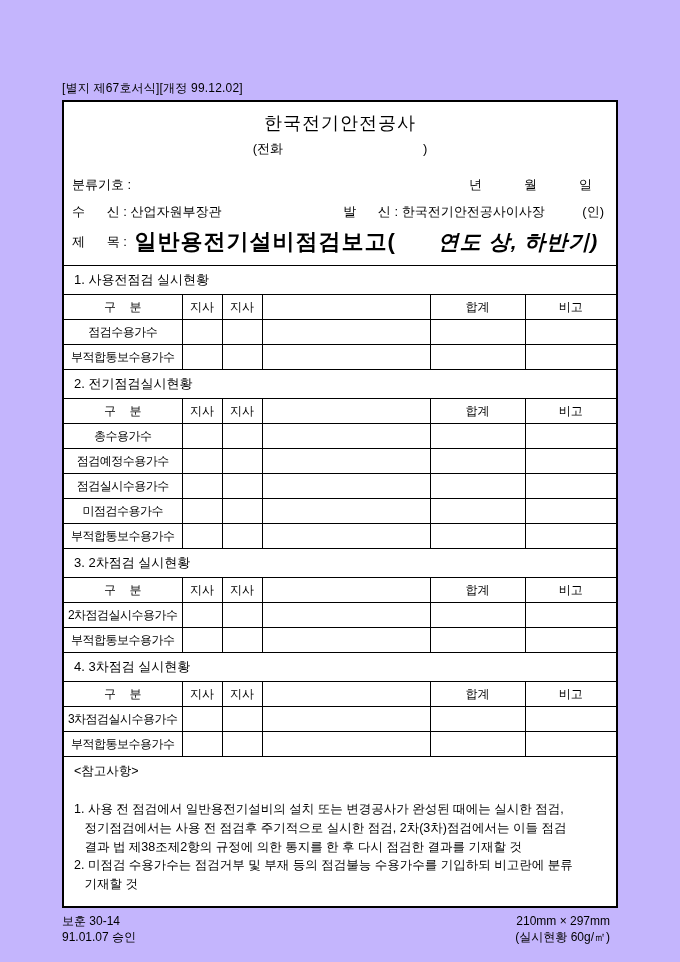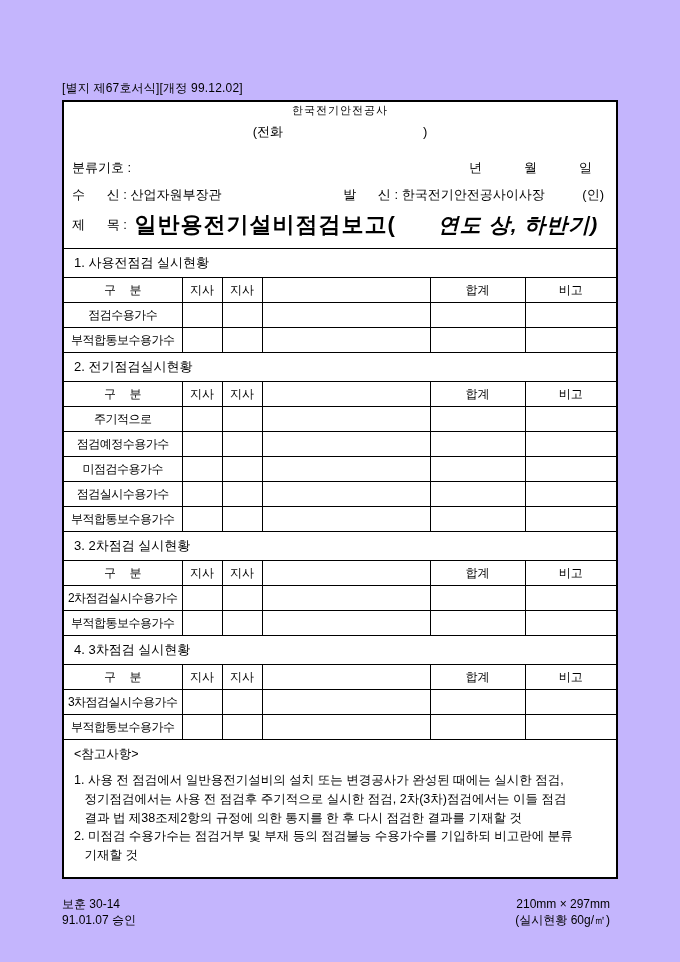--- a/index.html
+++ b/index.html
@@ -6,21 +6,21 @@
   body{width:680px;height:962px;background:#ffffff;color:#000;
        font-family:"Liberation Sans", sans-serif;}
   .page{position:relative;width:680px;height:962px;box-sizing:border-box;
         padding:80px 62px 0;overflow:hidden;background:#c4b5fd;}
   .pre{white-space:pre;}
 
   .form-code{font-size:12px;margin-bottom:3px;letter-spacing:0.2px;}
 
   .main-box{border:2px solid #000;width:556px;box-sizing:border-box;background:#fff;}
 
-  .org{text-align:center;font-size:11px;padding-top:1px;letter-spacing:1px;}
+  .org{text-align:center;font-size:18px;padding-top:9px;letter-spacing:1px;}
   .phone{text-align:center;font-size:13px;margin-top:5px;}
   .phone-gap{display:inline-block;width:140px;}
 
   .meta-row{display:flex;justify-content:space-between;align-items:baseline;
             font-size:13px;padding-left:8px;}
   .row-a{margin-top:18px;padding-right:24px;gap:19px;}
   .date-line{display:inline-flex;gap:42px;}
   .row-b{margin-top:9px;padding-right:12px;}
   .seal{margin-left:34px;}
 
@@ -35,24 +35,24 @@
   table.grid{width:100%;border-collapse:collapse;table-layout:fixed;}
   .grid td{border:1px solid #000;height:24px;font-size:12px;text-align:center;
            padding:0 2px;overflow:hidden;vertical-align:middle;}
   .grid td:first-child{border-left:none;}
   .grid td:last-child{border-right:none;}
   .rowlabel{letter-spacing:-0.5px;}
   col.c1{width:118px;} col.c2{width:40px;} col.c3{width:40px;}
   col.c5{width:95px;}  col.c6{width:91px;}
 
   .notes{padding:6px 10px 12px;font-size:12.5px;}
-  .notes-title{margin-bottom:8px;}
+  .notes-title{margin-bottom:20px;}
   .note-item{white-space:pre-wrap;line-height:1.5;}
 
-  .footer{display:flex;justify-content:space-between;font-size:12px;margin-top:17px;}
+  .footer{display:flex;justify-content:space-between;font-size:12px;margin-top:5px;}
   .footer-left div,.footer-right div{line-height:1.35;}
   .footer-right{text-align:right;padding-right:8px;}
 </style>
 </head>
 <body>
 
 <div class="page">
 
   <div class="form-code">[별지 제67호서식][개정 99.12.02]</div>
 
@@ -138,45 +138,45 @@
       <tbody>
         <tr>
           <td class="pre">구    분</td>
           <td>지사</td>
           <td>지사</td>
           <td></td>
           <td>합계</td>
           <td>비고</td>
         </tr>
         <tr>
-          <td class="rowlabel">주기적으로</td>
+          <td class="rowlabel">총수용가수</td>
           <td></td>
           <td></td>
           <td></td>
           <td></td>
           <td></td>
         </tr>
         <tr>
           <td class="rowlabel">점검예정수용가수</td>
           <td></td>
           <td></td>
           <td></td>
           <td></td>
           <td></td>
         </tr>
         <tr>
+          <td class="rowlabel">점검실시수용가수</td>
+          <td></td>
+          <td></td>
+          <td></td>
+          <td></td>
+          <td></td>
+        </tr>
+        <tr>
           <td class="rowlabel">미점검수용가수</td>
-          <td></td>
-          <td></td>
-          <td></td>
-          <td></td>
-          <td></td>
-        </tr>
-        <tr>
-          <td class="rowlabel">점검실시수용가수</td>
           <td></td>
           <td></td>
           <td></td>
           <td></td>
           <td></td>
         </tr>
         <tr>
           <td class="rowlabel">부적합통보수용가수</td>
           <td></td>
           <td></td>

